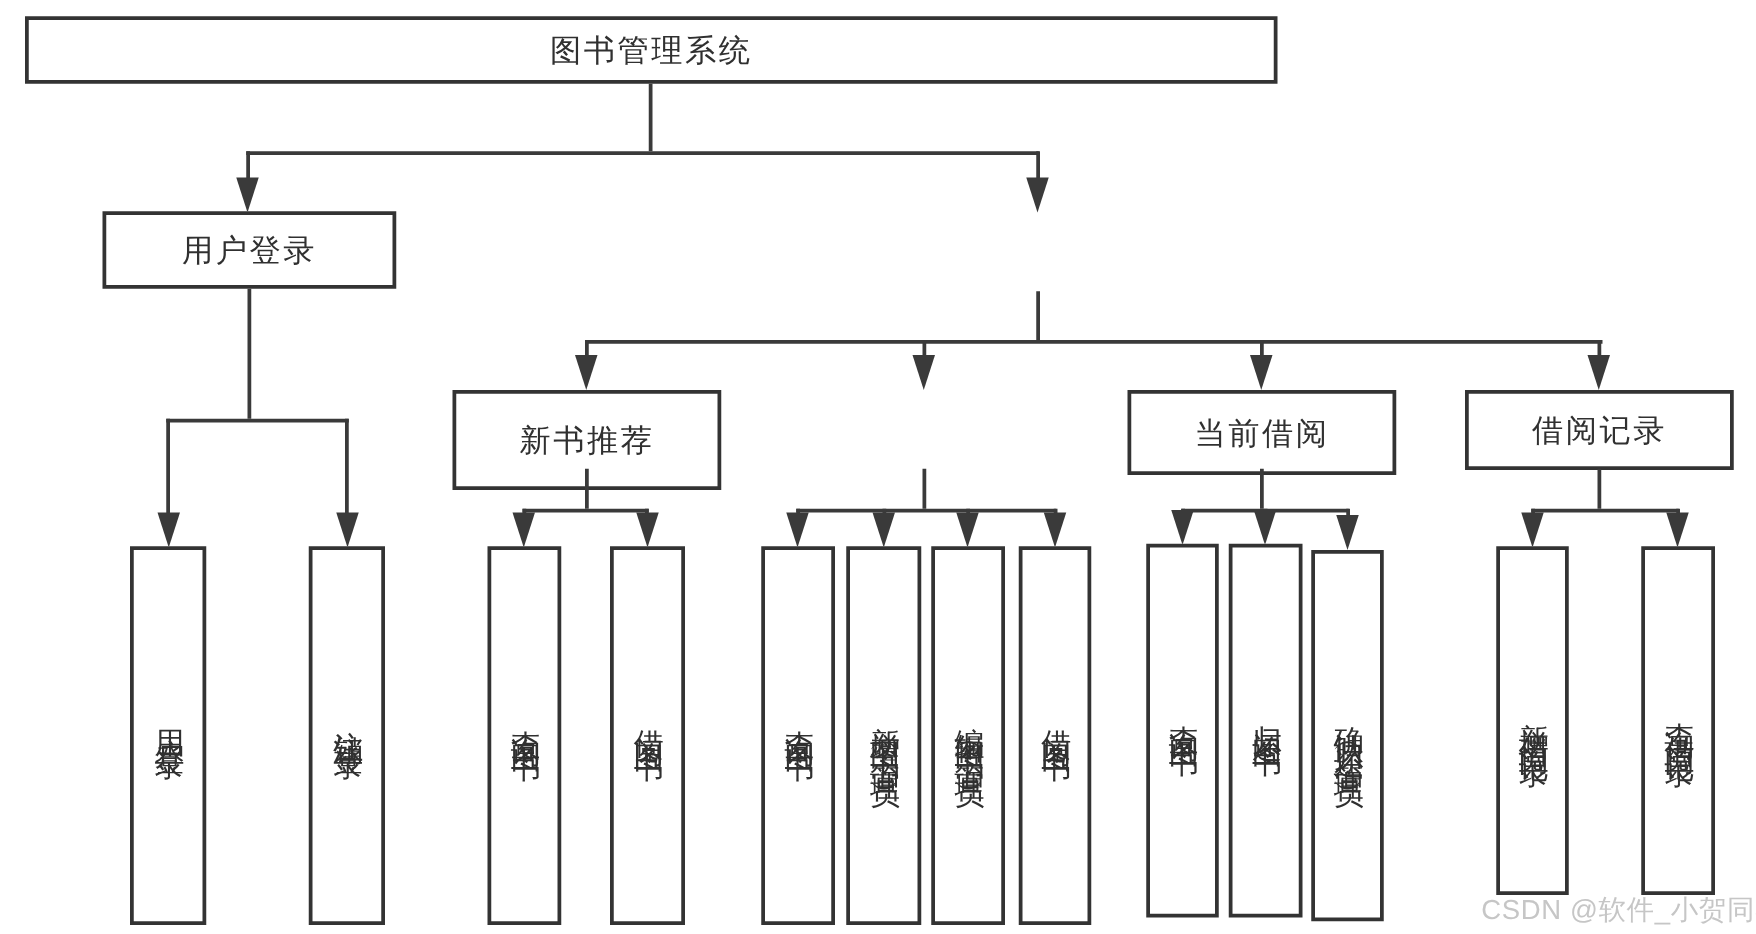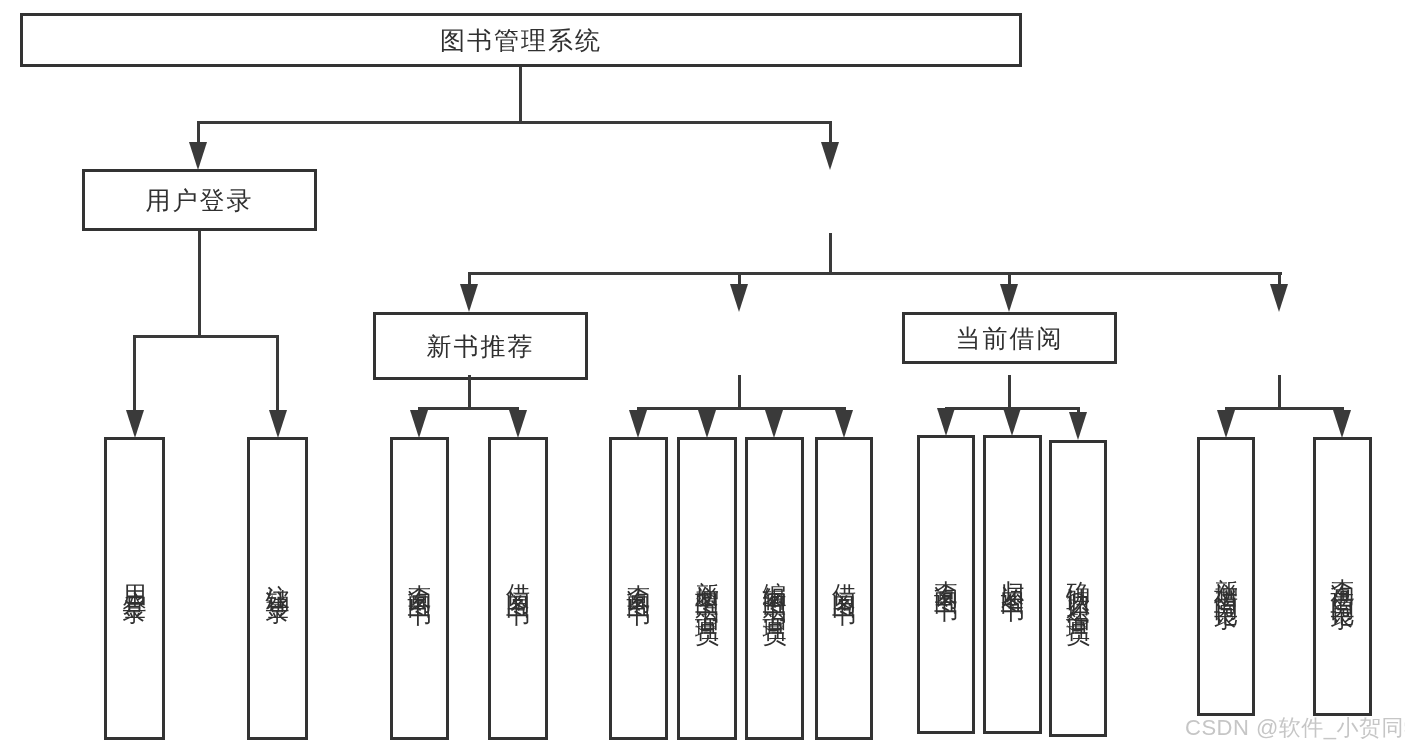--- a/index.html
+++ b/index.html
@@ -69,25 +69,28 @@
   <div class="hl" style="left:468px;top:272px;width:814px"></div>
   <div class="vl" style="left:468px;top:272px;height:14px"></div>
   <div class="vl" style="left:738px;top:272px;height:14px"></div>
   <div class="vl" style="left:1008px;top:272px;height:14px"></div>
   <div class="vl" style="left:1278px;top:272px;height:14px"></div>
   <div class="ah" style="left:460px;top:284px"></div>
   <div class="ah" style="left:730px;top:284px"></div>
   <div class="ah" style="left:1000px;top:284px"></div>
   <div class="ah" style="left:1270px;top:284px"></div>
 
-  <div class="box" style="left:373px;top:312px;width:215px;height:68px">
+  <div class="box" style="left:362px;top:312px;width:215px;height:80px">
     <span class="hlabel">新书推荐</span>
   </div>
-  <div class="box" style="left:902px;top:312px;width:215px;height:52px">
+  <div class="box" style="left:902px;top:312px;width:215px;height:68px">
     <span class="hlabel">当前借阅</span>
+  </div>
+  <div class="box" style="left:1172px;top:312px;width:215px;height:64px">
+    <span class="hlabel">借阅记录</span>
   </div>
 
   <div class="vl" style="left:468px;top:375px;height:32px"></div>
   <div class="vl" style="left:738px;top:375px;height:32px"></div>
   <div class="vl" style="left:1008px;top:375px;height:32px"></div>
   <div class="vl" style="left:1278px;top:375px;height:32px"></div>
 
   <div class="hl" style="left:418px;top:407px;width:101px"></div>
   <div class="hl" style="left:637px;top:407px;width:208px"></div>
   <div class="hl" style="left:945px;top:407px;width:134px"></div>

